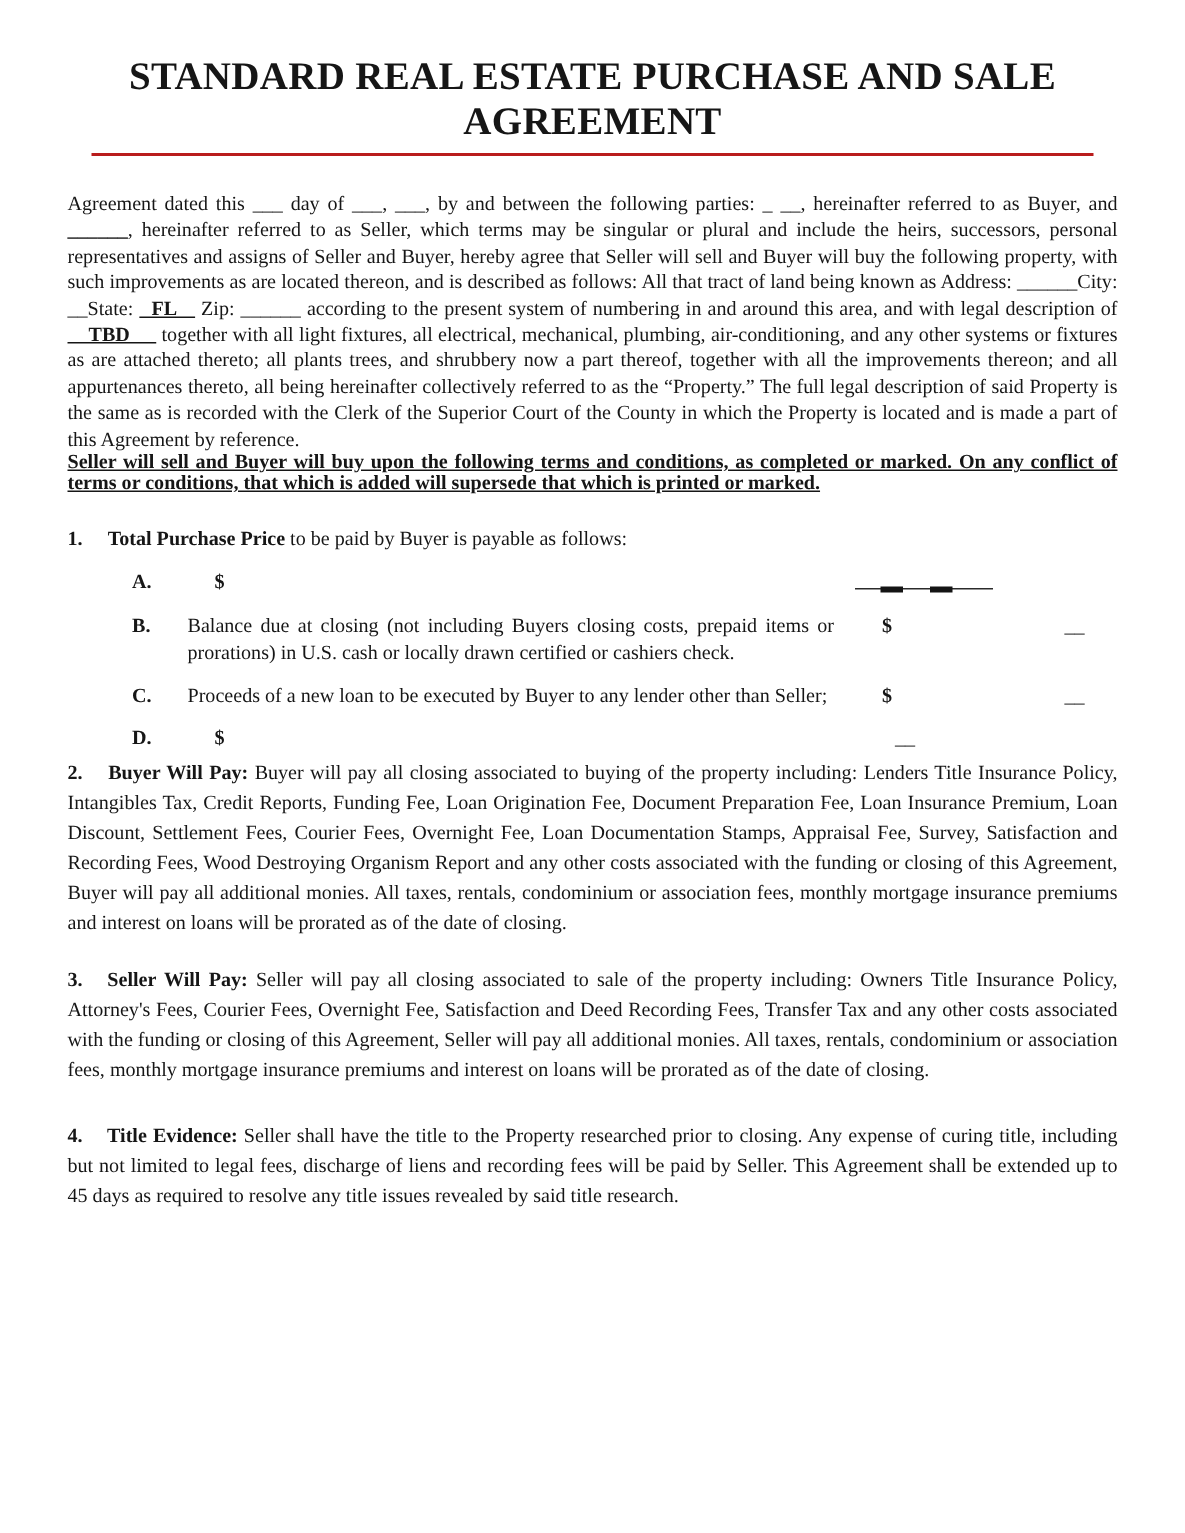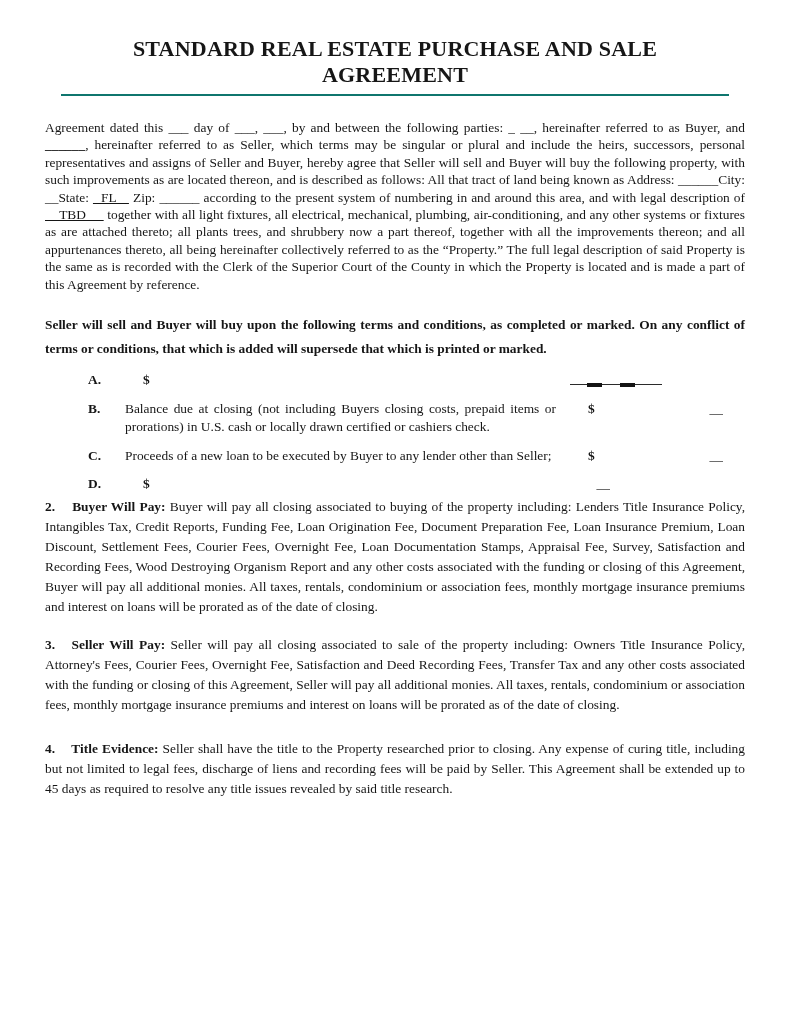--- a/index.html
+++ b/index.html
@@ -3,27 +3,27 @@
 <meta charset="utf-8">
 <style>
   html,body{margin:0;padding:0;background:#fff;}
   .page{
     width:790px;height:1022px;box-sizing:border-box;
     padding:36px 45px 0 45px;background:#fff;color:#161616;
     font-family:"Liberation Serif","DejaVu Serif",serif;
     overflow:hidden;
   }
   h1.title{
-    font-size:22px;font-weight:700;text-align:center;
+    font-size:26px;font-weight:700;text-align:center;
     margin:0 16px 23px 16px;padding-bottom:6px;
-    border-bottom:2px solid #0f766e;letter-spacing:.2px;
+    border-bottom:2px solid #b91c1c;letter-spacing:.2px;
   }
   p{margin:0;}
   .para{font-size:13.4px;line-height:17.4px;text-align:justify;}
-  .notice{font-weight:700;line-height:24px;margin-top:20px;}
+  .notice{font-weight:700;line-height:14px;margin-top:0;text-decoration:underline;}
   .sec{line-height:20px;}
   .sec1{margin-top:20px;}
   .sec2{margin-top:3px;}
   .sec3{margin-top:18px;}
   .sec4{margin-top:24px;}
   .sec5{margin-top:46px;}
   .items{margin-top:6px;}
   .item{
     display:grid;grid-template-columns:37px 445px 62px 1fr;
     margin-left:43px;margin-top:10px;
@@ -36,33 +36,34 @@
   .amt-long{
     position:absolute;left:0;top:0;width:92px;height:13px;
     border-bottom:1.5px solid #2b2b2b;
   }
   .amt-long i{position:absolute;bottom:-2.5px;height:3.5px;background:#141414;width:15px;}
   .amt-long i.m1{left:17px;}
   .amt-long i.m2{left:50px;}
   .amt-short{display:block;text-align:right;padding-right:22px;}
   .r-n{font-weight:400;}
   .r-b{font-weight:700;}
-  .r-bu{font-weight:400;text-decoration:underline;}
+  .r-bu{font-weight:700;text-decoration:underline;}
 </style>
 </head>
 <body>
 
 <div class="page">
 
   <h1 class="title">STANDARD REAL ESTATE PURCHASE AND SALE AGREEMENT</h1>
 
   <p class="para intro"><span class="r-n">Agreement dated this </span><span class="r-n">___</span><span class="r-n"> day of </span><span class="r-n">___</span><span class="r-n">, </span><span class="r-n">___</span><span class="r-n">, by and between the following parties: </span><span class="r-n">_ __</span><span class="r-n">, hereinafter referred to as Buyer, and </span><span class="r-b">______</span><span class="r-n">, hereinafter referred to as Seller, which terms may be singular or plural and include the heirs, successors, personal representatives and assigns of Seller and Buyer, hereby agree that Seller will sell and Buyer will buy the following property, with such improvements as are located thereon, and is described as follows: All that tract of land being known as Address: </span><span class="r-n">______</span><span class="r-n">City: </span><span class="r-n">__</span><span class="r-n">State: </span><span class="r-bu">&nbsp;&nbsp;FL&nbsp;&nbsp;&nbsp;</span><span class="r-n"> Zip: </span><span class="r-n">______</span><span class="r-n"> according to the present system of numbering in and around this area, and with legal description of </span><span class="r-bu">&nbsp;&nbsp;&nbsp;&nbsp;TBD&nbsp;&nbsp;&nbsp;&nbsp;&nbsp;</span><span class="r-n"> together with all light fixtures, all electrical, mechanical, plumbing, air-conditioning, and any other systems or fixtures as are attached thereto; all plants trees, and shrubbery now a part thereof, together with all the improvements thereon; and all appurtenances thereto, all being hereinafter collectively referred to as the “Property.” The full legal description of said Property is the same as is recorded with the Clerk of the Superior Court of the County in which the Property is located and is made a part of this Agreement by reference.</span></p>
 
   <p class="para notice"><span class="r-b">Seller will sell and Buyer will buy upon the following terms and conditions, as completed or marked. On any conflict of terms or conditions, that which is added will supersede that which is printed or marked.</span></p>
 
+  <p class="para sec sec1"><span class="r-b">1.</span><span class="r-n">&nbsp;&nbsp;&nbsp;&nbsp;&nbsp;</span><span class="r-b">Total Purchase Price</span><span class="r-n"> to be paid by Buyer is payable as follows:</span></p>
 
   <div class="items">
 
     <div class="item">
       <span class="letter">A.</span>
       <span class="dollar">$</span>
       <span class="amtcell">
         <span class="amt-long">
             <i class="m1"></i>
             <i class="m2"></i>

